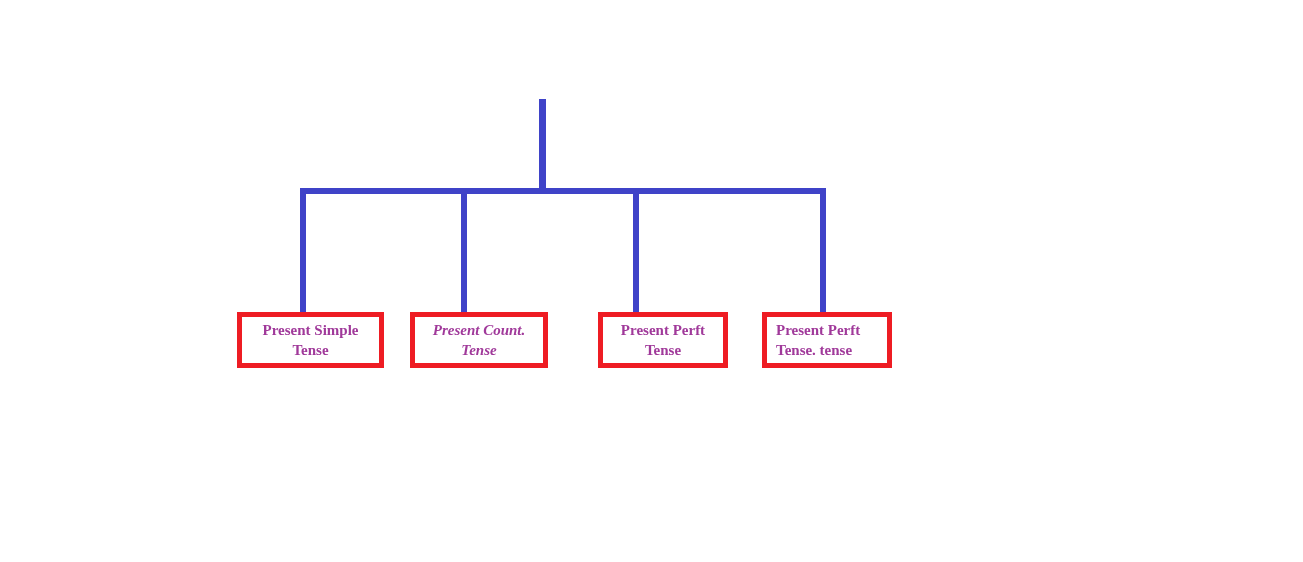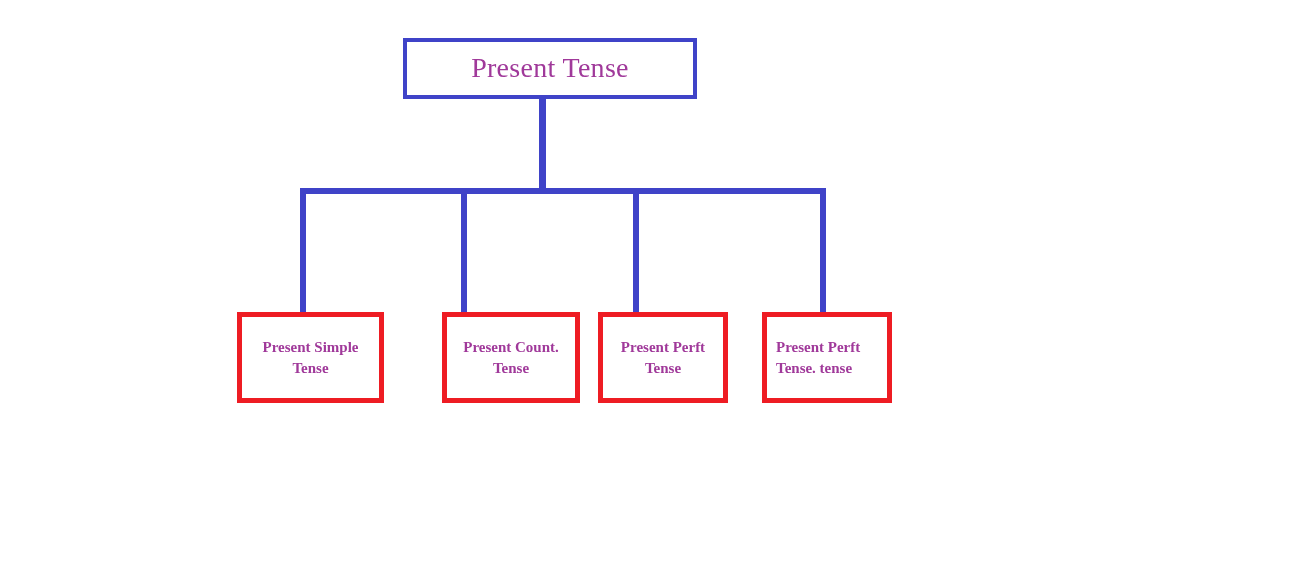--- a/index.html
+++ b/index.html
@@ -62,53 +62,50 @@
   }
   .drop-1 { left: 300px;  height: 124px; }
   .drop-2 { left: 461px;  height: 131px; }
   .drop-3 { left: 633px;  height: 131px; }
   .drop-4 { left: 820px;  height: 124px; }
 
   
   .leaf-box {
     position: absolute;
     top: 312px;
-    height: 91px;
+    height: 56px;
     box-sizing: border-box;
     border: 5px solid #ee1c23;
     background: #ffffff;
     display: flex;
     align-items: center;
     justify-content: center;
   }
   .leaf-label {
     font-family: "Liberation Serif", "DejaVu Serif", serif;
     font-weight: bold;
     font-size: 15px;
     line-height: 1.35;
     color: #a0399a;
     text-align: center;
     padding: 0 6px;
   }
   .leaf-1 { left: 237px; width: 147px; }
-  .leaf-2 { left: 442px; width: 138px; }
+  .leaf-2 { left: 410px; width: 138px; font-style: italic; }
   .leaf-3 { left: 598px; width: 130px; }
   .leaf-4 { left: 762px; width: 130px; }
 
   .leaf-4 { justify-content: flex-start; }
   .leaf-4 .leaf-label { text-align: left; padding-left: 9px; }
 </style>
 </head>
 <body>
 
 <div id="canvas">
 
-  <div class="root-box">
-    <span class="root-label">Present Tense</span>
-  </div>
 
   <div class="conn conn-stem"></div>
   <div class="conn conn-bus"></div>
   <div class="conn conn-drop drop-1"></div>
   <div class="conn conn-drop drop-2"></div>
   <div class="conn conn-drop drop-3"></div>
   <div class="conn conn-drop drop-4"></div>
 
   <div class="leaf-box leaf-1">
     <span class="leaf-label">

